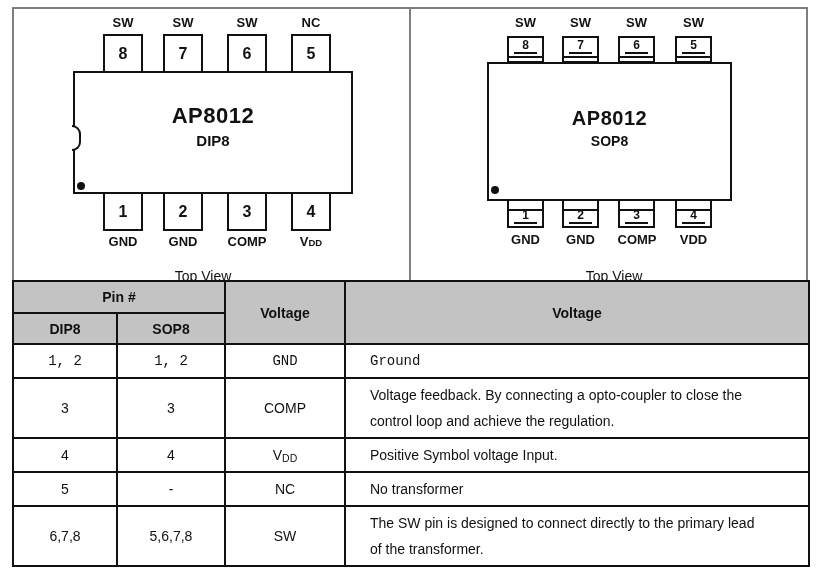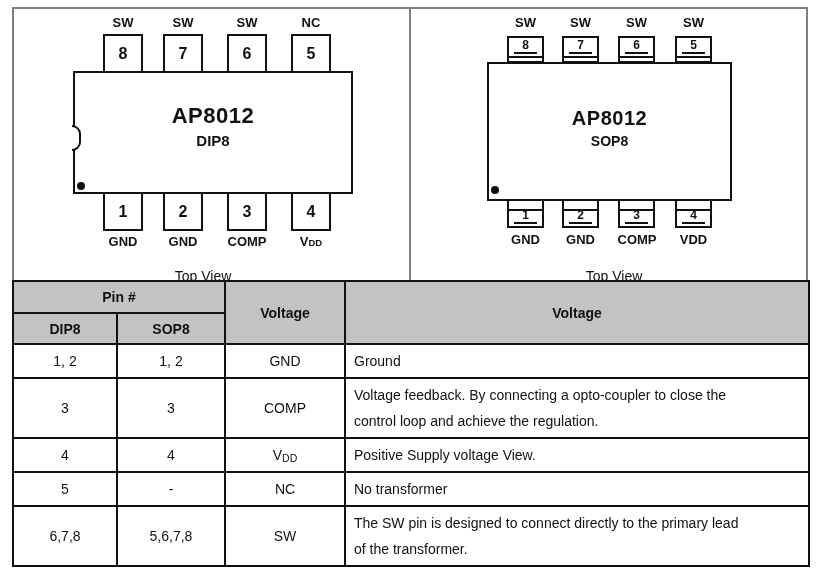--- a/index.html
+++ b/index.html
@@ -36,21 +36,21 @@
                white-space:nowrap; }
   .pin-label .small-caps { font-size:9.5px; font-weight:bold; }
   .caption { position:absolute; font-size:14px; text-align:center; width:160px; }
 
   
   #pin-table { position:absolute; left:12px; top:280px; width:796px;
                border-collapse:collapse; table-layout:fixed; }
   #pin-table td, #pin-table th { border:2px solid #111; font-size:14px; overflow:hidden; }
   #pin-table th { background:#c3c3c3; font-weight:bold; text-align:center; }
   .cell-center { text-align:center; vertical-align:middle; }
-  .cell-func { text-align:left; vertical-align:middle; padding:3px 8px;
+  .cell-func { text-align:left; vertical-align:middle; padding:3px 24px;
                white-space:pre-line; line-height:26px; }
   .sub-dd { font-size:10.5px; vertical-align:-2px; }
 </style>
 </head>
 <body>
 
 <div id="page">
 
   <div id="diagram-panel">
     <div id="panel-divider"></div>
@@ -151,38 +151,38 @@
     <tbody>
         <tr style="height:32px;">
       <th colspan="2">Pin #</th>
       <th rowspan="2">Voltage</th>
       <th rowspan="2">Voltage</th>
     </tr>
     <tr style="height:31px;">
       <th>DIP8</th>
       <th>SOP8</th>
     </tr>
-    <tr style="height:29px;">
+    <tr style="height:29px;font-family:Liberation Mono, monospace;">
       <td class="cell-center">1, 2</td>
       <td class="cell-center">1, 2</td>
       <td class="cell-center">GND</td>
       <td class="cell-func">Ground</td>
     </tr>
     <tr style="height:58px;">
       <td class="cell-center">3</td>
       <td class="cell-center">3</td>
       <td class="cell-center">COMP</td>
       <td class="cell-func">Voltage feedback. By connecting a opto-coupler to close the
 control loop and achieve the regulation.</td>
     </tr>
     <tr style="height:29px;">
       <td class="cell-center">4</td>
       <td class="cell-center">4</td>
       <td class="cell-center"><span>V</span><span class="sub-dd">DD</span></td>
-      <td class="cell-func">Positive Supply voltage View.</td>
+      <td class="cell-func">Positive Symbol voltage Input.</td>
     </tr>
     <tr style="height:29px;">
       <td class="cell-center">5</td>
       <td class="cell-center">-</td>
       <td class="cell-center">NC</td>
       <td class="cell-func">No transformer</td>
     </tr>
     <tr style="height:60px;">
       <td class="cell-center">6,7,8</td>
       <td class="cell-center">5,6,7,8</td>

